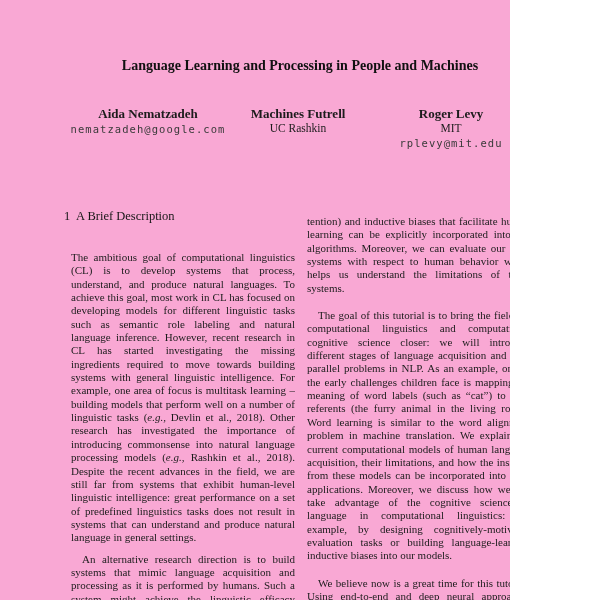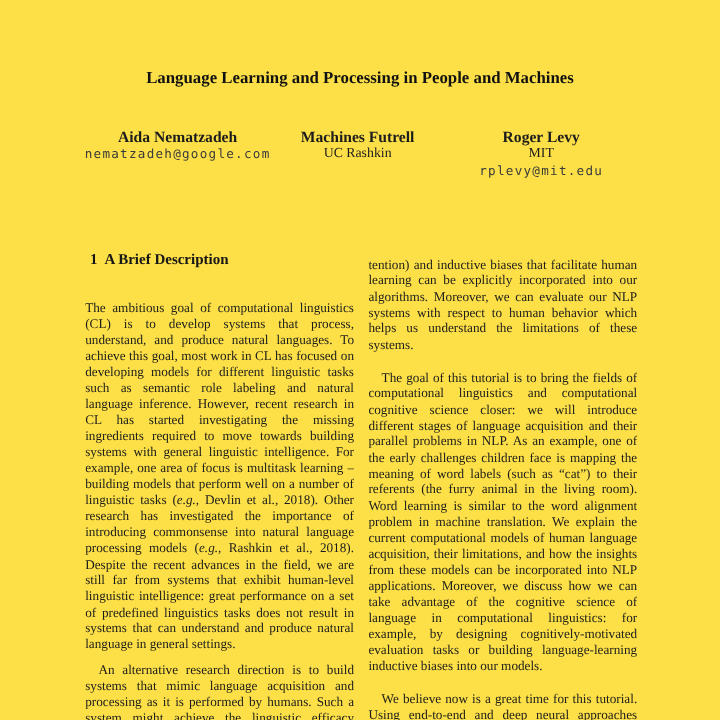--- a/index.html
+++ b/index.html
@@ -2,23 +2,23 @@
 <html lang="en"><head>
 <meta charset="utf-8">
 <style>
   html, body {
     margin: 0;
     padding: 0;
     background: #ffffff;
   }
   .page {
     position: relative;
-    width: 600px;
+    width: 510px;
     height: 600px;
-    background: #fde047;
+    background: #f9a8d4;
     overflow: hidden;
     font-family: "Liberation Serif", serif;
     color: #1c1c1c;
   }
   .paper-title {
     position: absolute;
     top: 58px;
     left: 0;
     width: 600px;
     text-align: center;
@@ -48,24 +48,24 @@
   }
   .author .email {
     font-family: "DejaVu Sans Mono", monospace;
     font-size: 10.5px;
     line-height: 16px;
     letter-spacing: 1.05px;
     color: #3a3a3a;
   }
   .section-heading {
     position: absolute;
-    left: 75px;
+    left: 64px;
     top: 209px;
     font-size: 12.5px;
-    font-weight: bold;
+    font-weight: normal;
     color: #161616;
   }
   .section-heading .num {
     display: inline-block;
     min-width: 12px;
   }
   .col {
     position: absolute;
     width: 224px;
     font-size: 11px;

